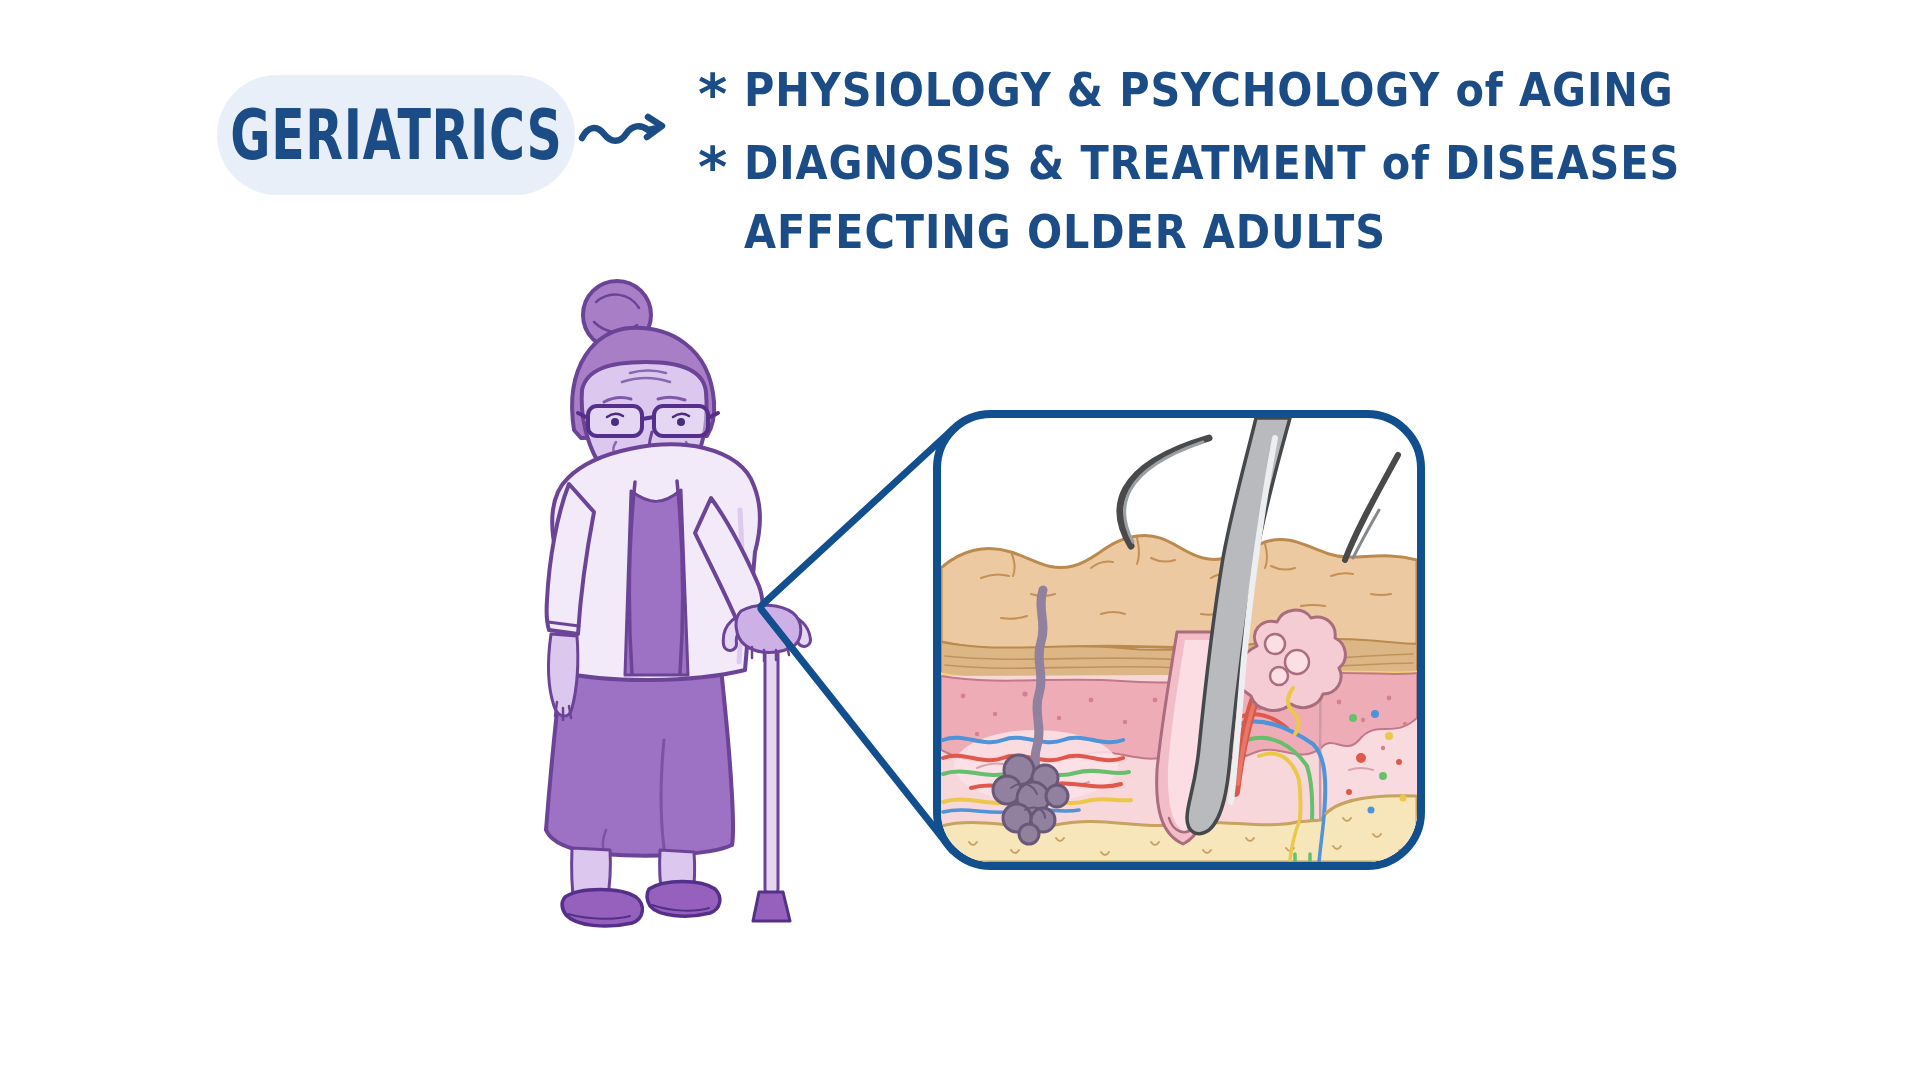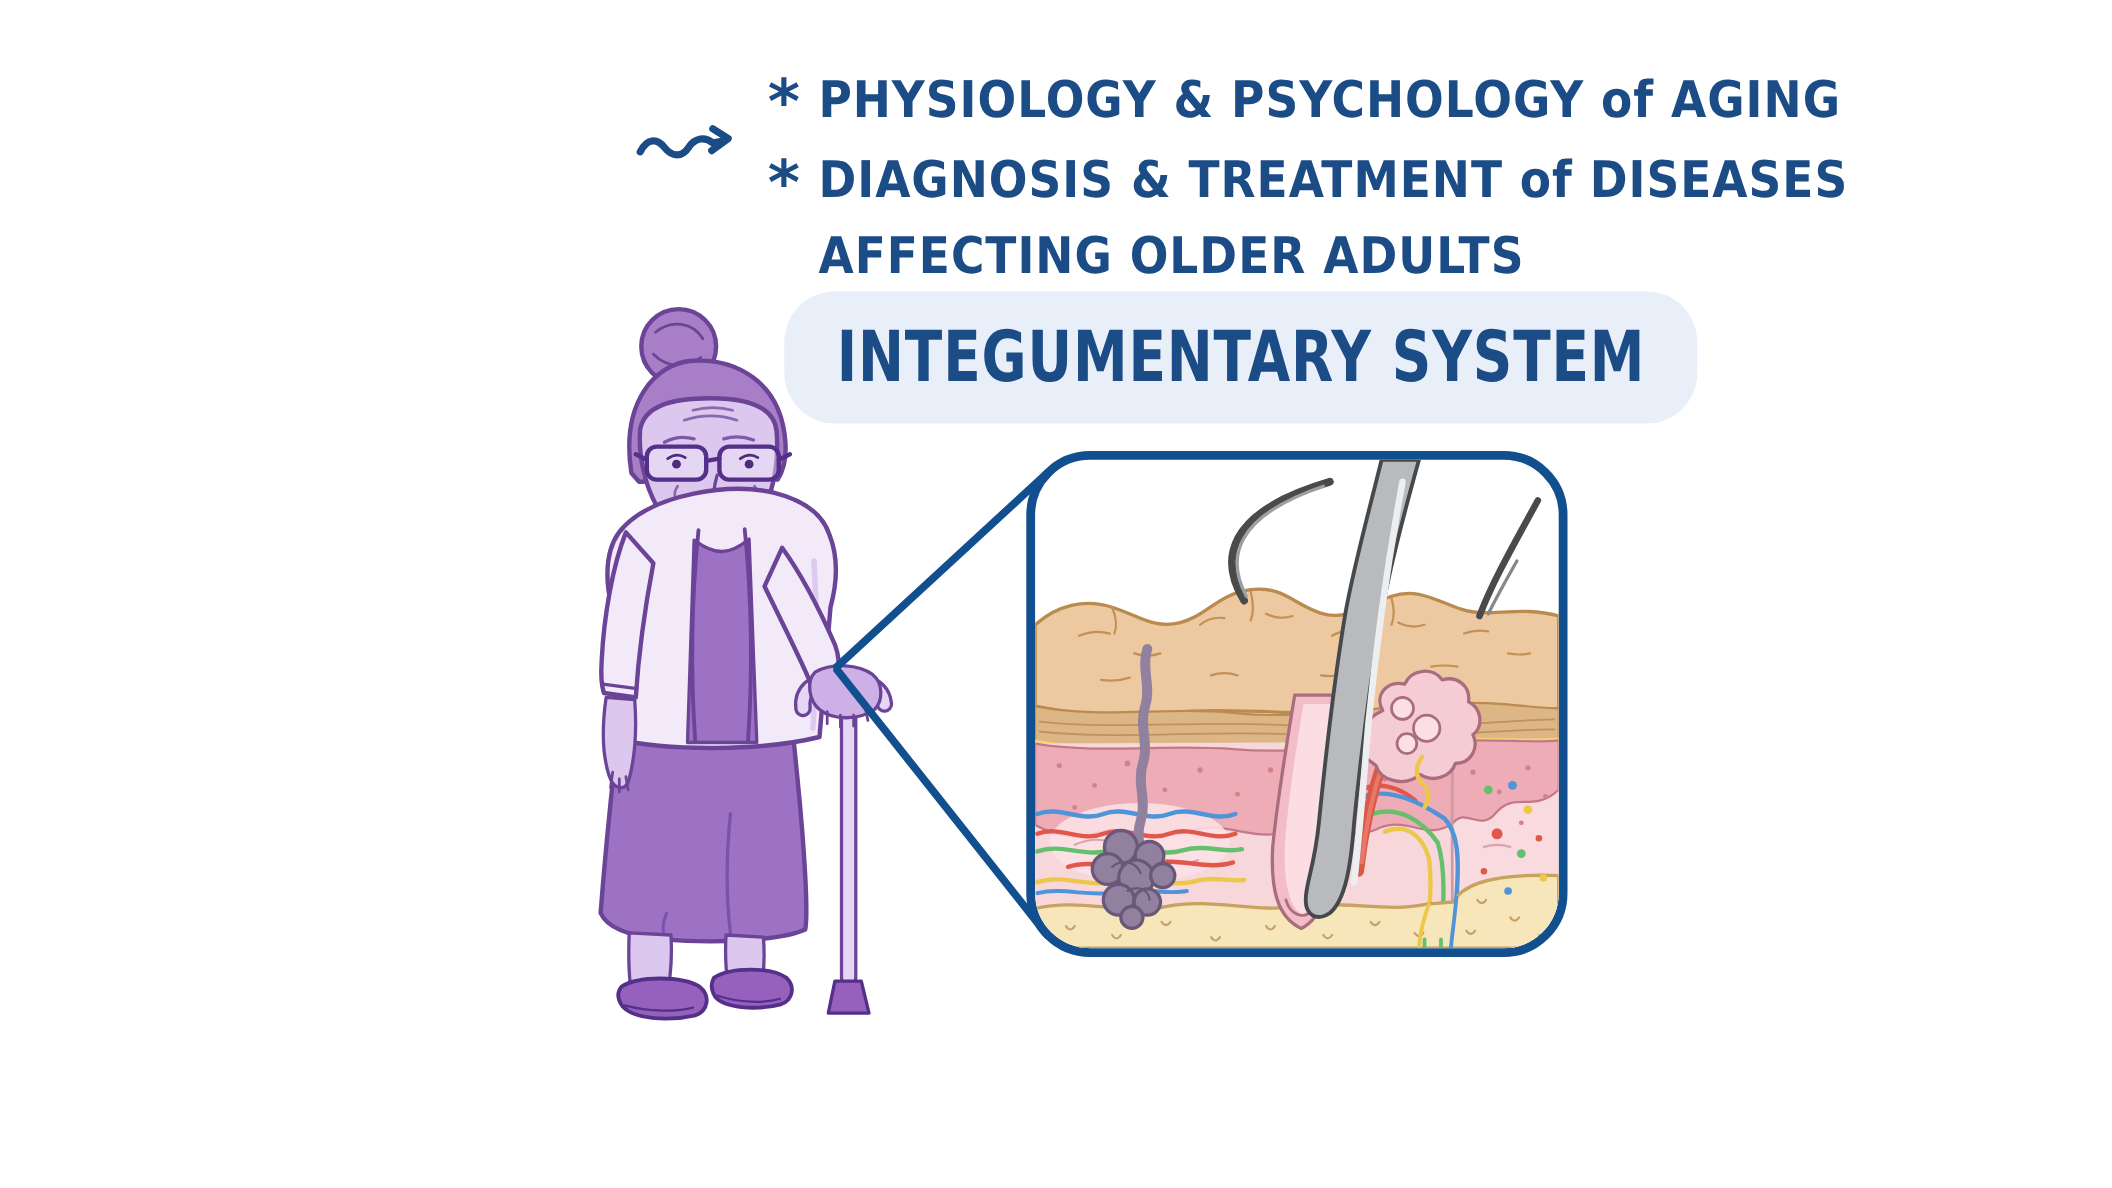--- a/index.html
+++ b/index.html
@@ -20,20 +20,23 @@
   .callout{position:absolute;left:0;top:0;width:1920px;height:1080px;pointer-events:none;}
   .skin-box{position:absolute;left:933px;top:410px;width:492px;height:460px;box-sizing:border-box;
             border:8px solid #124f8e;border-radius:58px;background:#fff;overflow:hidden;}
   .woman{position:absolute;left:410px;top:270px;width:420px;height:680px;}
 </style>
 </head>
 <body>
 
 <div class="stage">
 
+  <div class="pill pill-term">
+    <span class="pill-text">GERIATRICS</span>
+  </div>
 
   <div class="arrow-wrap">
     <svg width="100" height="58" viewBox="0 0 100 58">
       <g fill="none" stroke="#1b4c86" stroke-width="6.5" stroke-linecap="round" stroke-linejoin="round">
         <path d="M4,34 C10,22 19,21 26,30 C33,39 42,39 48,30 C54,21 63,20 70,26 L80,24"></path>
         <path d="M70,13 L84,22 L69,33"></path>
       </g>
     </svg>
   </div>
 
@@ -46,23 +49,20 @@
     </div>
     <div class="bullet-row" style="margin-top:4px;">
       <span class="bullet-marker">*</span>
       <div class="bullet-lines">
         <div>DIAGNOSIS &amp; TREATMENT of DISEASES</div>
         <div>AFFECTING OLDER ADULTS</div>
       </div>
     </div>
   </div>
 
-  <div class="pill pill-section">
-    <span class="pill-text">INTEGUMENTARY SYSTEM</span>
-  </div>
 
   <svg class="woman" viewBox="0 0 420 680">
     <g stroke-linecap="round" stroke-linejoin="round">
 
       <g>
         <circle cx="207" cy="45" r="34" fill="#a87fc7" stroke="#6b4397" stroke-width="4"></circle>
         <path d="M186,32 C200,20 220,23 229,38" fill="none" stroke="#6b4397" stroke-width="2.5"></path>
         <path d="M184,52 C196,64 214,66 227,55" fill="none" stroke="#6b4397" stroke-width="2.5"></path>
       </g>
 

